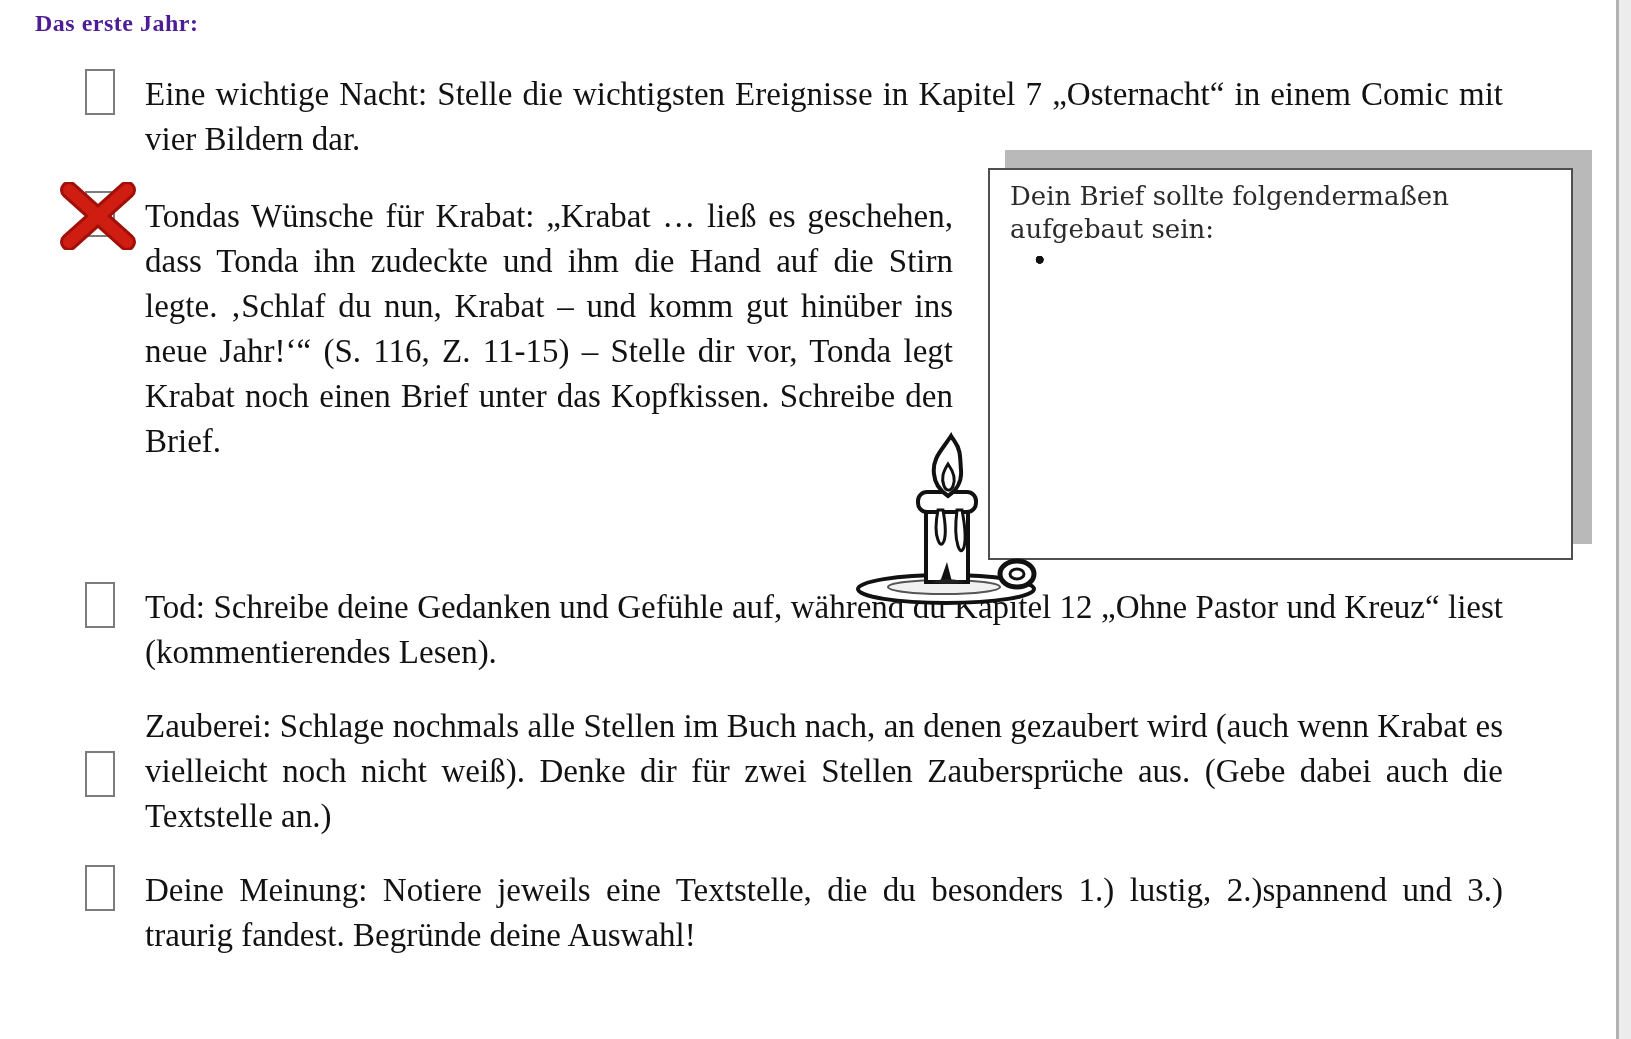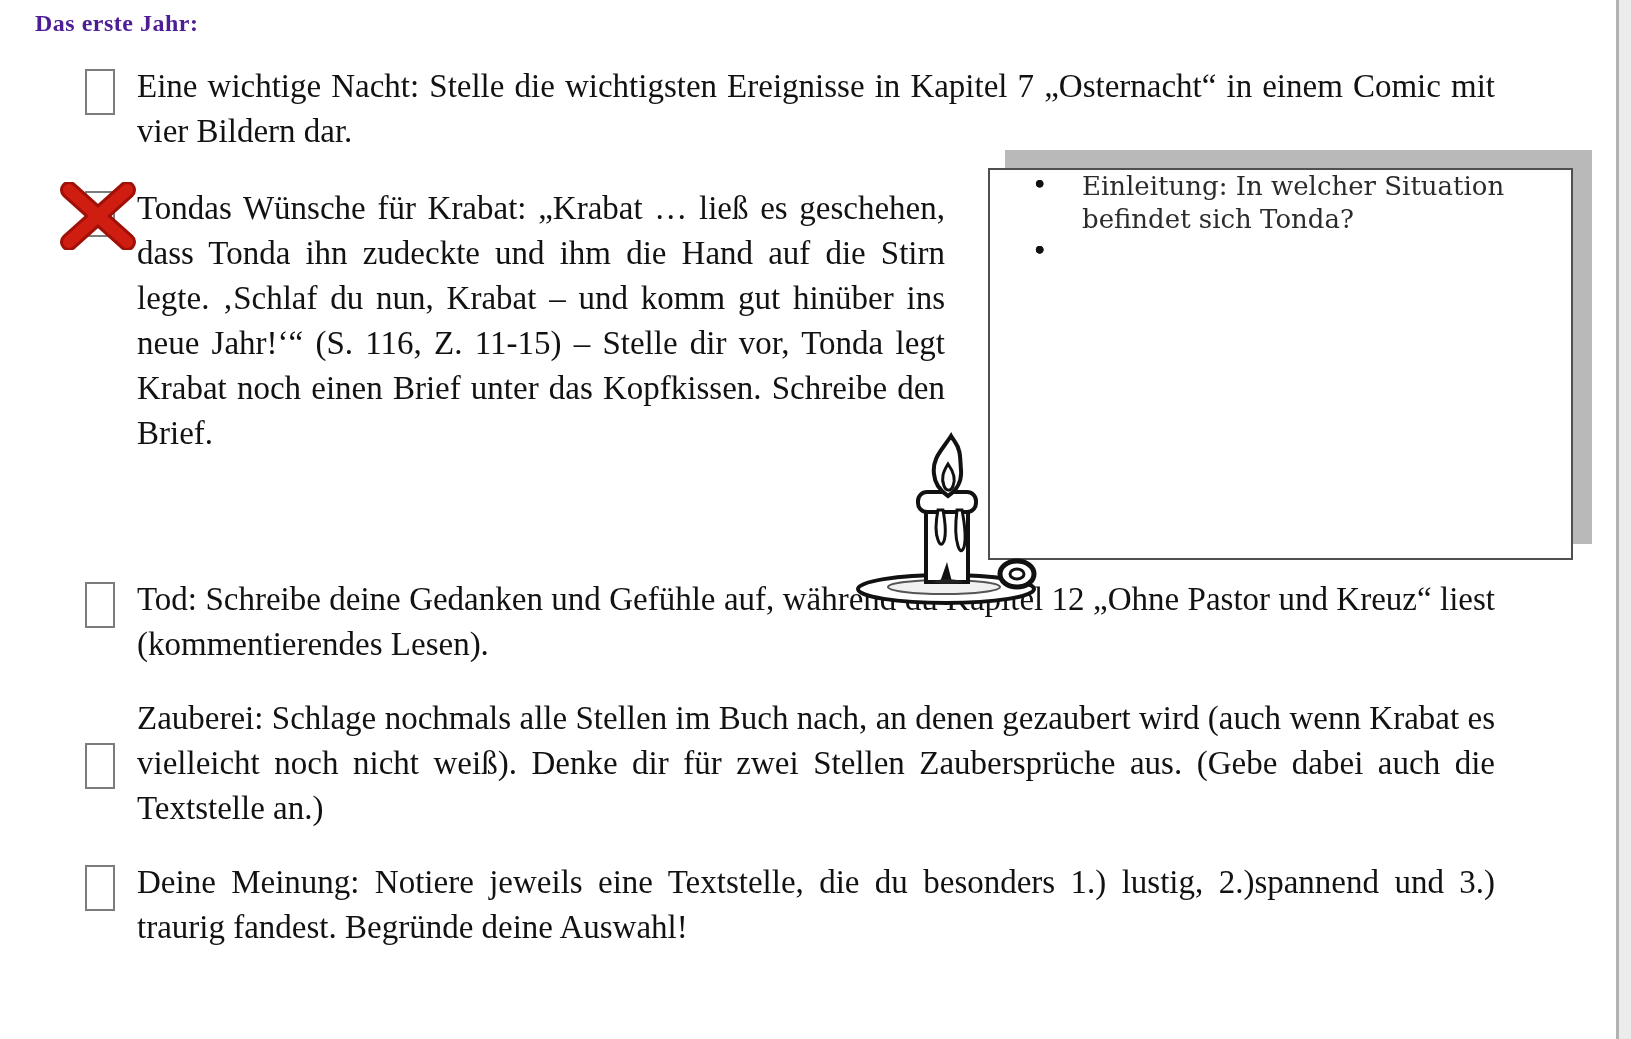--- a/index.html
+++ b/index.html
@@ -12,21 +12,21 @@
     letter-spacing:0.5px;color:#4c1d95;
   }
   .task{position:absolute;left:85px;display:flex;align-items:flex-start;}
   .task .cbwrap{position:relative;flex:0 0 auto;width:30px;margin-right:22px;}
   .checkbox{
     display:block;width:26px;height:42px;border:2px solid #7c7c7c;background:#ffffff;
     margin-top:5px;
   }
   .xmark{position:absolute;left:-26px;top:-4px;width:78px;height:68px;}
   .task .txt{
-    font-size:33px;line-height:45px;text-align:justify;color:#121212;margin:0;
+    font-size:33px;line-height:45px;text-align:justify;color:#121212;margin:8px;
   }
   .w-full{width:1358px;}
   .w-wrap{width:808px;}
   
   .note-shadow{
     position:absolute;left:1005px;top:150px;width:587px;height:394px;
     background:#b9b9b9;z-index:1;
   }
   .note-box{
     position:absolute;left:988px;top:168px;width:585px;height:392px;z-index:2;
@@ -48,27 +48,27 @@
   .edge-line{position:absolute;top:0;left:1616px;width:3px;height:1039px;background:#b2b2b2;z-index:4;}
   .edge-band{position:absolute;top:0;left:1619px;width:12px;height:1039px;background:#ececec;z-index:4;}
 </style>
 </head>
 <body>
 
 <h1 class="page-title">Das erste Jahr:</h1>
 
 <div class="note-shadow"></div>
 <div class="note-box">
+  <p class="note-intro">Dein Brief sollte folgendermaßen aufgebaut sein:</p>
   <ul class="note-list">
     <li>
       <span class="dot">•</span>
     </li>
     <li>
       <span class="dot">•</span>
-      <span>Einleitung: In welcher Situation befindet sich Tonda?</span>
     </li>
     <li>
       <span class="dot">•</span>
     </li>
     <li>
       <span class="dot">•</span>
     </li>
     <li>
       <span class="dot">•</span>
     </li>

